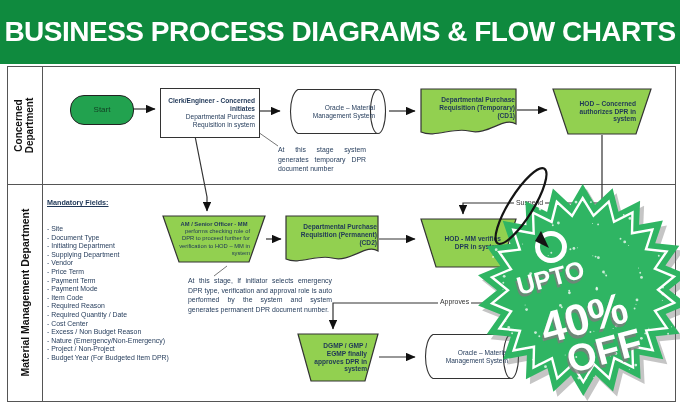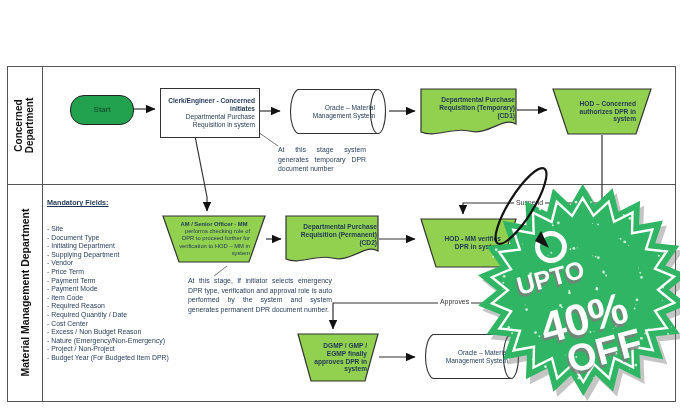--- a/index.html
+++ b/index.html
@@ -26,20 +26,23 @@
   .mf-item::before{content:"- ";}
   .linelabel{color:#333;background:#fff;padding:0 2px;font-size:6.9px;}
   svg{display:block;}
   .nofit{pointer-events:none;}
 </style>
 </head>
 <body>
 
 <div id="stage">
 
+  <div class="abs" id="banner" style="background:#0f8a3e;">
+    <span>BUSINESS PROCESS DIAGRAMS &amp; FLOW CHARTS</span>
+  </div>
 
   <div class="abs frameline" style="left:7px;top:66px;width:669px;height:1px"></div>
   <div class="abs frameline" style="left:7px;top:401px;width:669px;height:1px"></div>
   <div class="abs frameline" style="left:7px;top:66px;width:1px;height:336px"></div>
   <div class="abs frameline" style="left:675px;top:66px;width:1px;height:336px"></div>
   <div class="abs frameline" style="left:42px;top:66px;width:1px;height:336px"></div>
   <div class="abs frameline" style="left:7px;top:184px;width:669px;height:1px"></div>
 
   <div class="abs lane-label" style="left:8px;top:67px;width:34px;height:117px">
     <span style="width:86px;font-size:10px;">Concerned Department</span>

